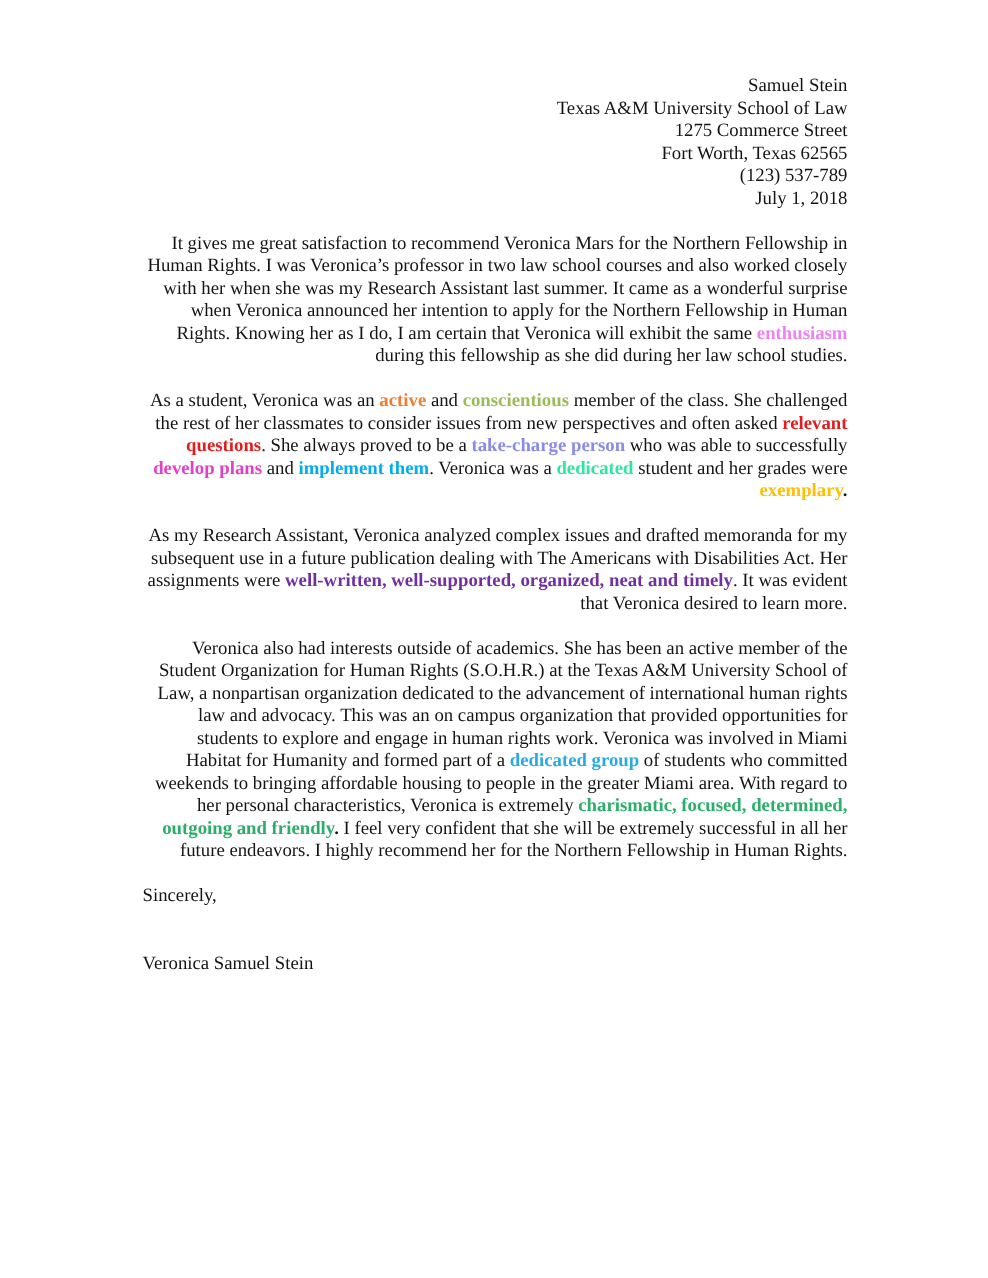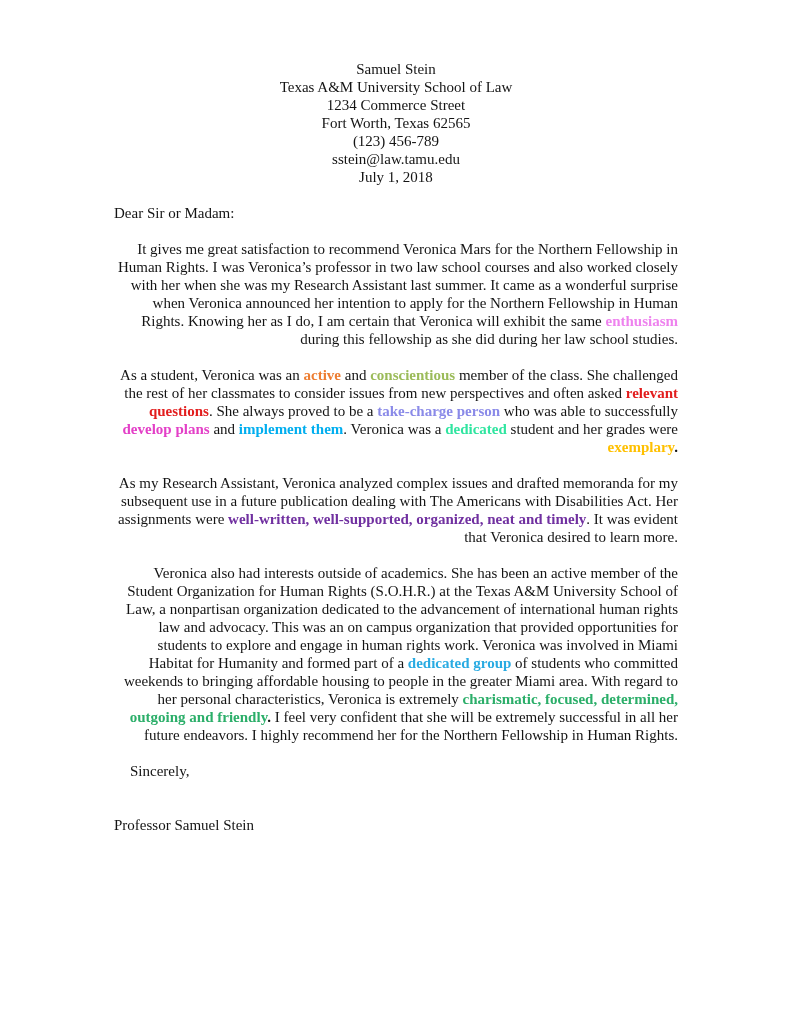--- a/index.html
+++ b/index.html
@@ -19,50 +19,49 @@
     line-height: 18px;
     color: #141414;
     overflow: hidden;
   }
   .header {
     text-align: center;
     margin-bottom: 18px;
   }
   .header-line {
     white-space: nowrap;
+    text-align: right;
   }
   .salutation {
     margin: 0 0 18px 0;
   }
   .paragraph {
     margin: 0 0 18px 0;
     text-align: right;
   }
   .closing {
-    margin: 0 0 36px 16px;
+    margin: 0 0 36px 0;
   }
   .signature {
     margin: 0;
   }
 </style>
 </head>
 <body>
 
 <div class="page">
   <div class="header">
       <div class="header-line">Samuel Stein</div>
       <div class="header-line">Texas A&amp;M University School of Law</div>
-      <div class="header-line">1234 Commerce Street</div>
+      <div class="header-line">1275 Commerce Street</div>
       <div class="header-line">Fort Worth, Texas 62565</div>
-      <div class="header-line">(123) 456-789</div>
-      <div class="header-line">sstein@law.tamu.edu</div>
+      <div class="header-line">(123) 537-789</div>
       <div class="header-line">July 1, 2018</div>
     </div>
-  <div class="salutation">Dear Sir or Madam:</div>
   <div>
       <p class="paragraph"><span>It gives me great satisfaction to recommend Veronica Mars for the Northern Fellowship in Human Rights. I was Veronica’s professor in two law school courses and also worked closely with her when she was my Research Assistant last summer. It came as a wonderful surprise when Veronica announced her intention to apply for the Northern Fellowship in Human Rights. Knowing her as I do, I am certain that Veronica will exhibit the same </span><span style="color: rgb(238, 130, 238); font-weight: bold;">enthusiasm</span><span> during this fellowship as she did during her law school studies.</span></p>
       <p class="paragraph"><span>As a student, Veronica was an </span><span style="color: rgb(237, 125, 49); font-weight: bold;">active</span><span> and </span><span style="color: rgb(155, 187, 89); font-weight: bold;">conscientious</span><span> member of the class. She challenged the rest of her classmates to consider issues from new perspectives and often asked </span><span style="color: rgb(226, 29, 29); font-weight: bold;">relevant questions</span><span>. She always proved to be a </span><span style="color: rgb(138, 138, 232); font-weight: bold;">take-charge person</span><span> who was able to successfully </span><span style="color: rgb(227, 63, 199); font-weight: bold;">develop plans</span><span> and </span><span style="color: rgb(0, 174, 239); font-weight: bold;">implement them</span><span>. Veronica was a </span><span style="color: rgb(48, 229, 160); font-weight: bold;">dedicated</span><span> student and her grades were </span><span style="color: rgb(255, 192, 0); font-weight: bold;">exemplary</span><span style="font-weight: bold;">.</span></p>
       <p class="paragraph"><span>As my Research Assistant, Veronica analyzed complex issues and drafted memoranda for my subsequent use in a future publication dealing with The Americans with Disabilities Act. Her assignments were </span><span style="color: rgb(112, 48, 160); font-weight: bold;">well-written, well-supported, organized, neat and timely</span><span>. It was evident that Veronica desired to learn more.</span></p>
       <p class="paragraph"><span>Veronica also had interests outside of academics. She has been an active member of the Student Organization for Human Rights (S.O.H.R.) at the Texas A&amp;M University School of Law, a nonpartisan organization dedicated to the advancement of international human rights law and advocacy. This was an on campus organization that provided opportunities for students to explore and engage in human rights work. Veronica was involved in Miami Habitat for Humanity and formed part of a </span><span style="color: rgb(41, 171, 226); font-weight: bold;">dedicated group</span><span> of students who committed weekends to bringing affordable housing to people in the greater Miami area. With regard to her personal characteristics, Veronica is extremely </span><span style="color: rgb(43, 174, 105); font-weight: bold;">charismatic, focused, determined, outgoing and friendly</span><span style="font-weight: bold;">.</span><span> I feel very confident that she will be extremely successful in all her future endeavors. I highly recommend her for the Northern Fellowship in Human Rights.</span></p>
     </div>
   <div class="closing">Sincerely,</div>
-  <div class="signature">Professor Samuel Stein</div>
+  <div class="signature">Veronica Samuel Stein</div>
 </div>
 
 </body></html>

